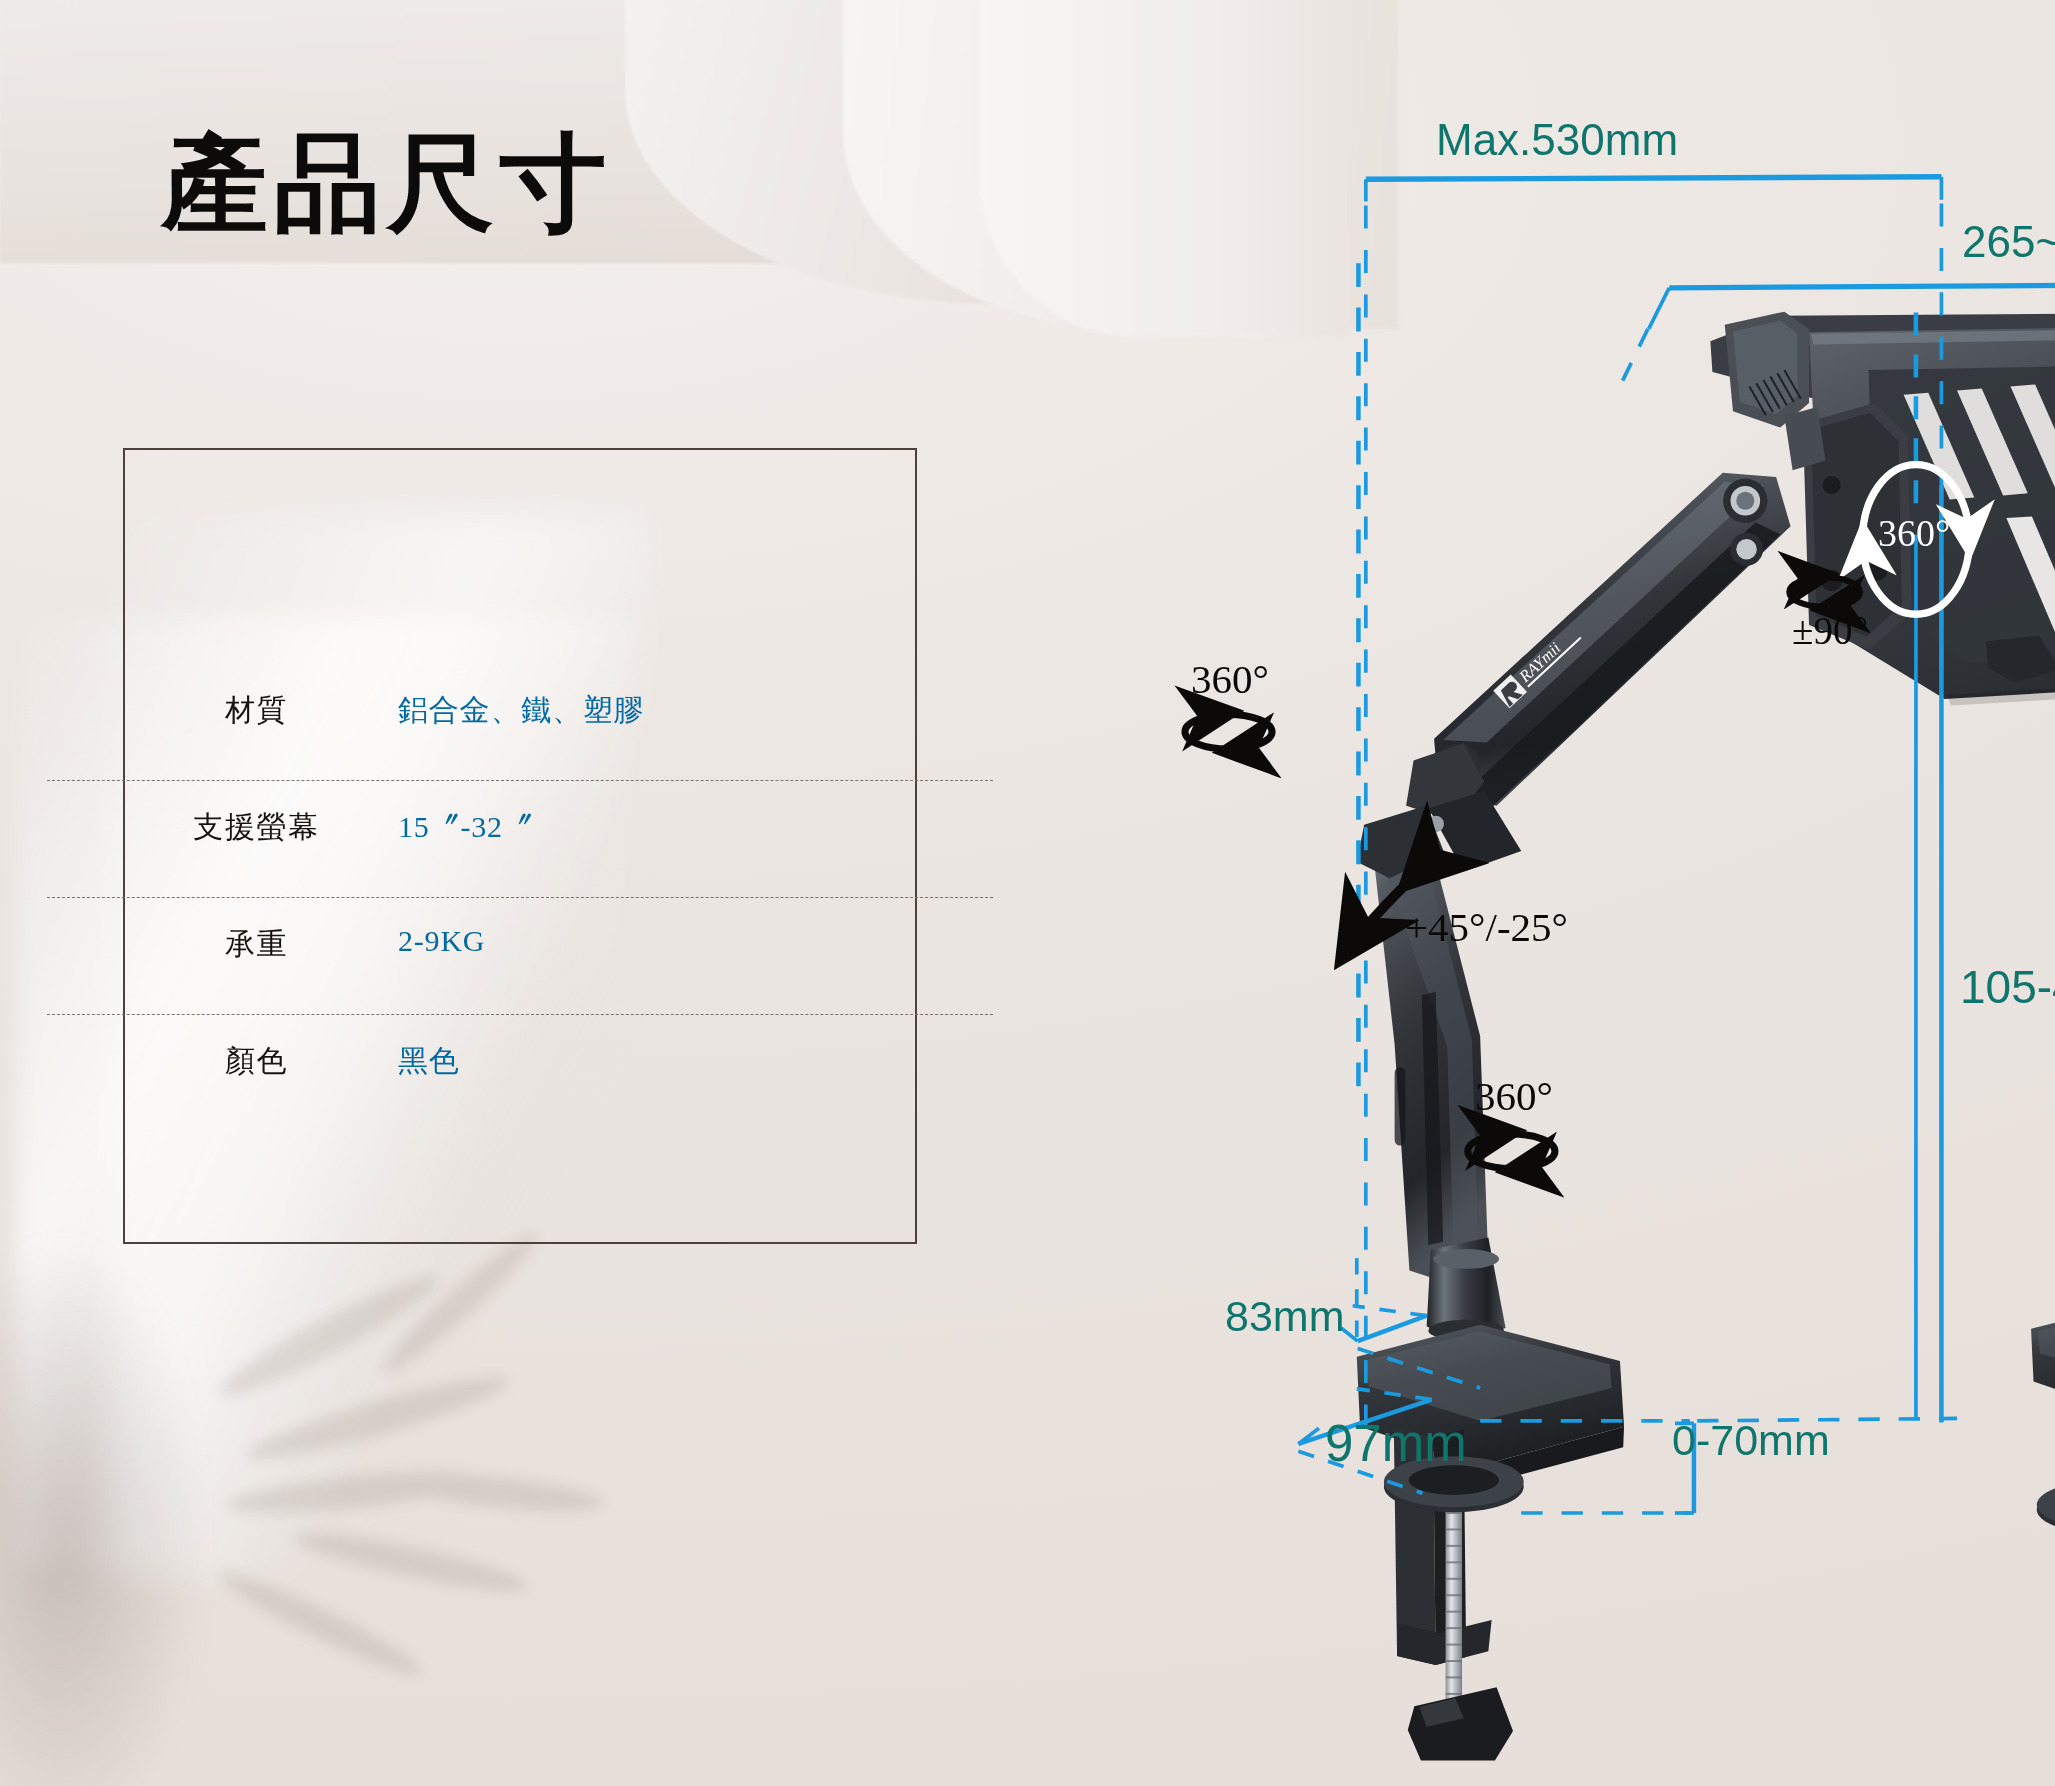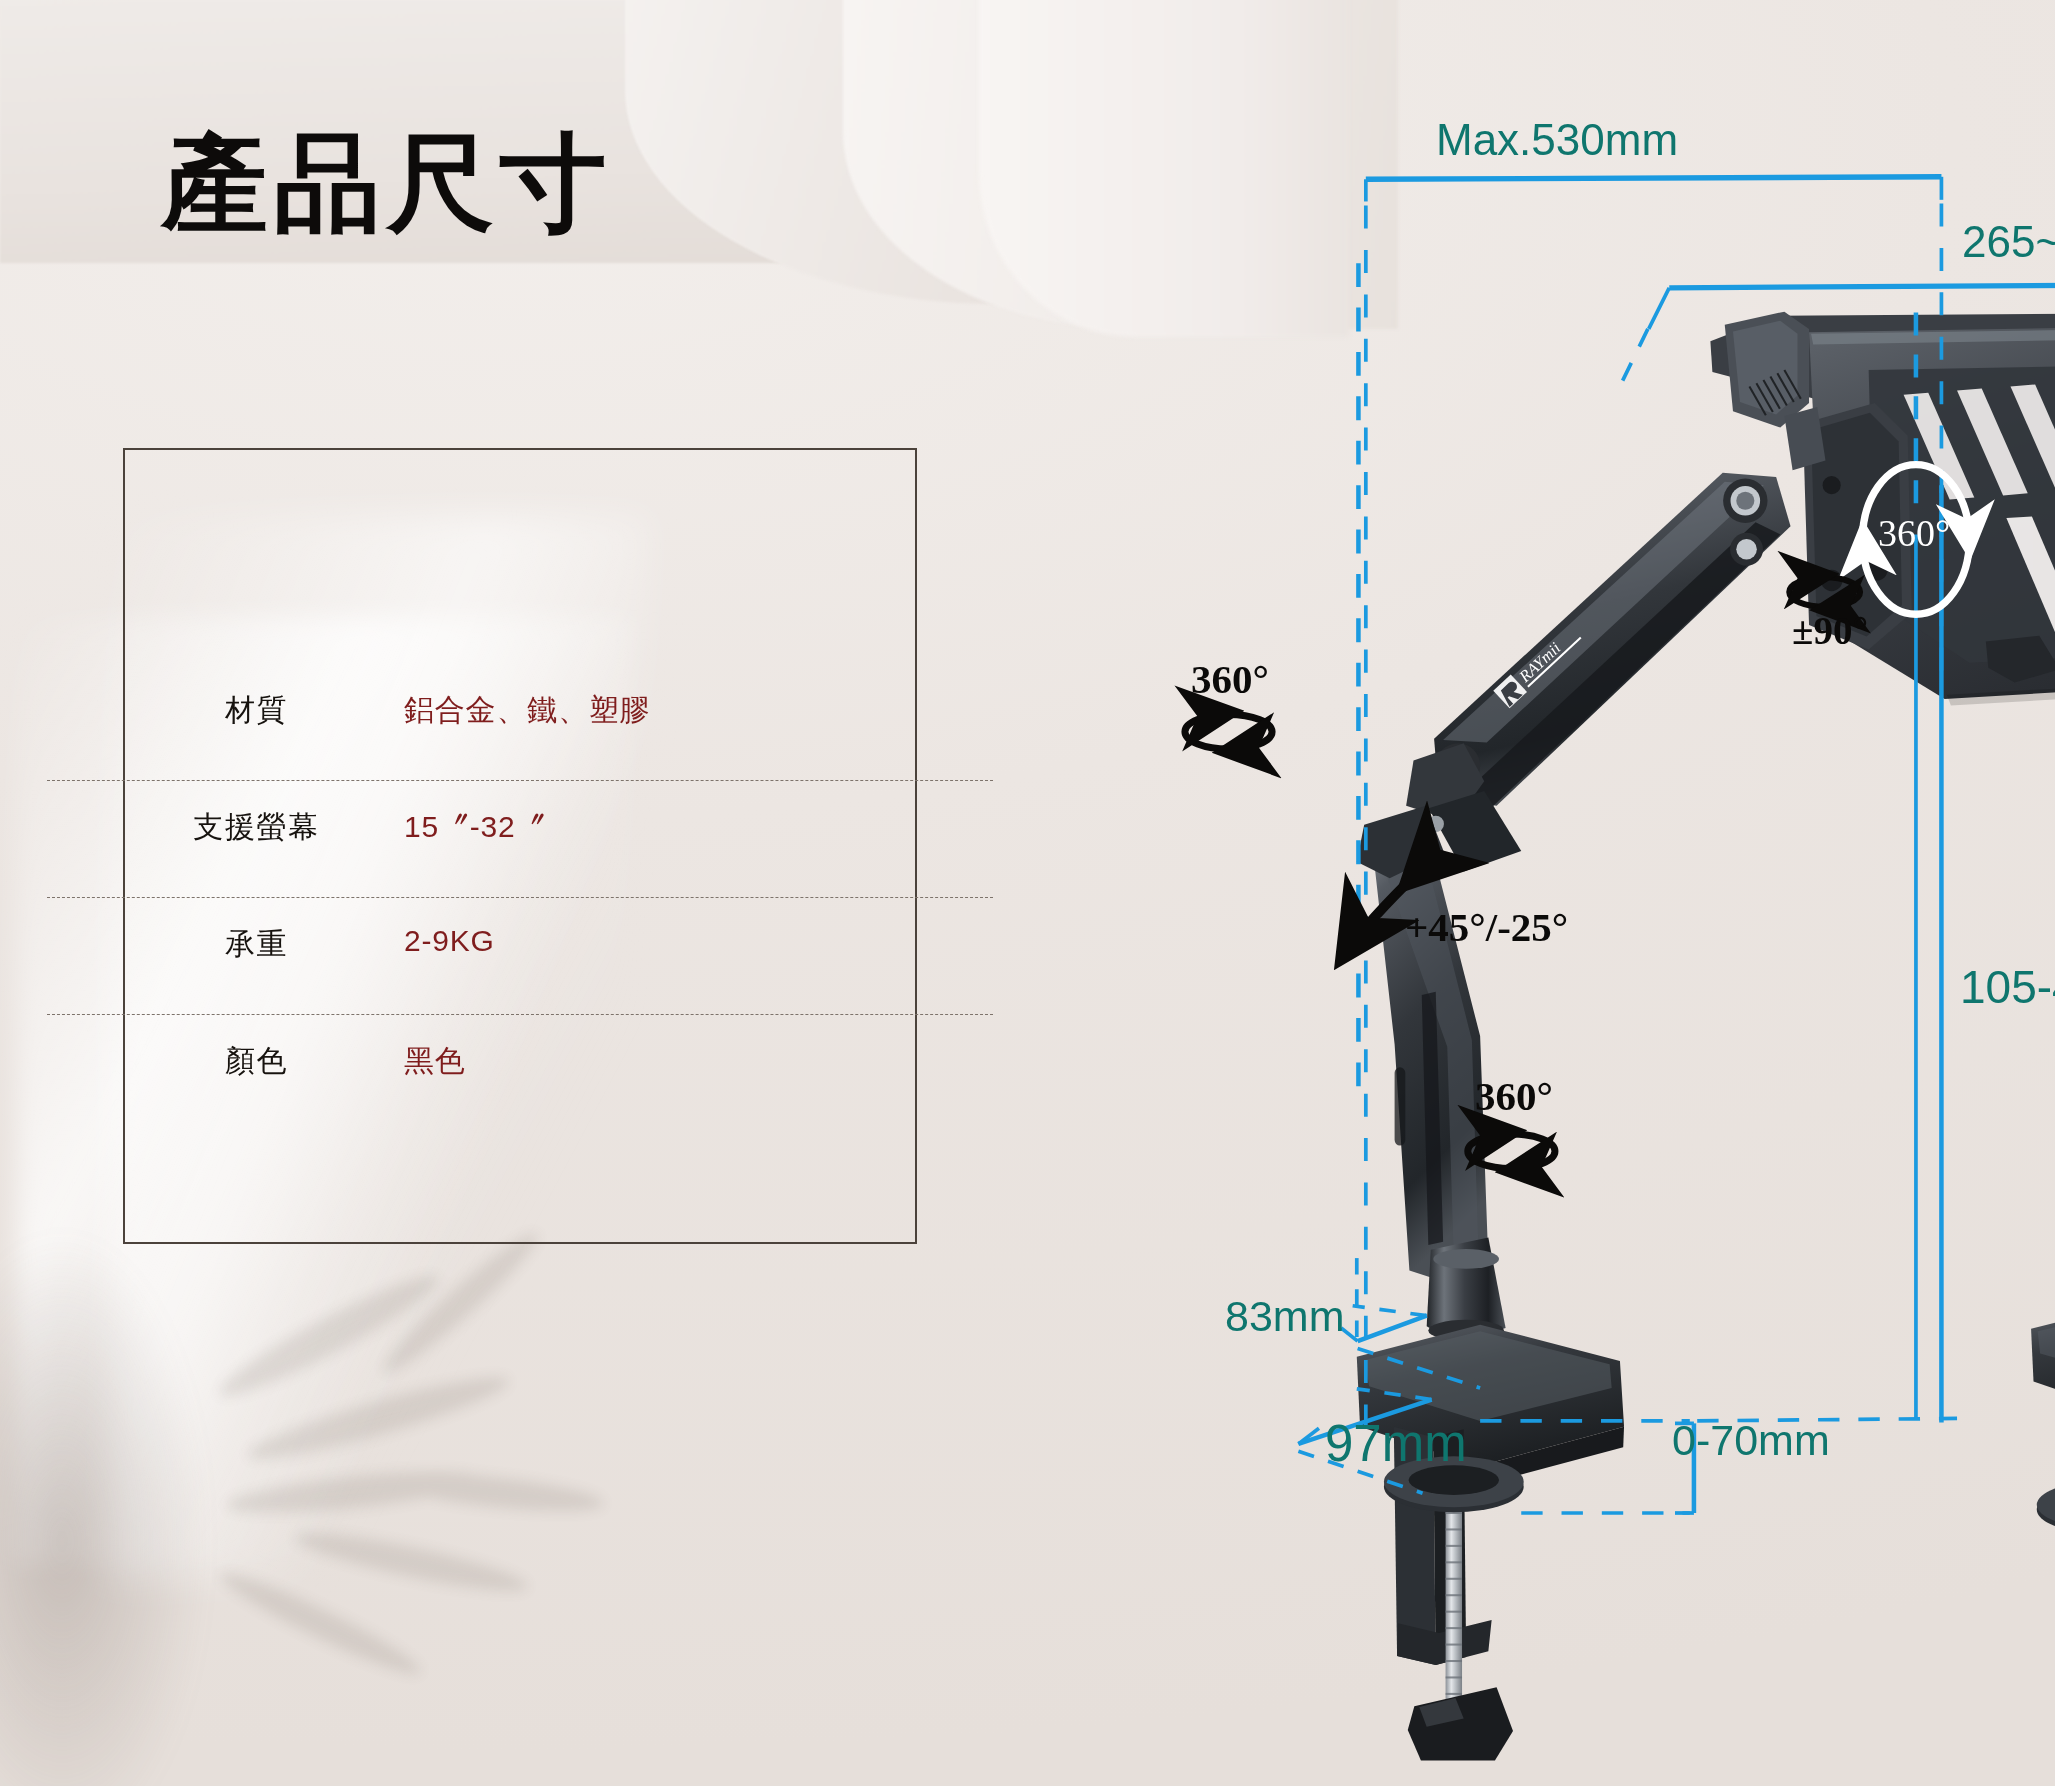--- a/index.html
+++ b/index.html
@@ -79,37 +79,36 @@
   }
   .spec-rows{position:absolute;left:0;top:214px;width:100%;}
   .spec-row{position:relative;height:117px;}
   .spec-row .lbl{
     position:absolute;left:0;width:263px;text-align:center;top:26px;
     font-size:30px;color:#17130f;font-weight:400;letter-spacing:1.6px;
     font-family:"DejaVu Sans","Liberation Sans",sans-serif;
   }
   .spec-row .val{
     position:absolute;left:273px;top:26px;
-    font-size:30px;color:#7f1d1d;font-weight:400;letter-spacing:0.8px;white-space:nowrap;
-    font-family:Liberation Sans, sans-serif;
-    margin-left:6px;
+    font-size:30px;color:#0369a1;font-weight:400;letter-spacing:0.8px;white-space:nowrap;
+    font-family:Liberation Serif, serif;
   }
   .spec-row .divider{
     position:absolute;left:-78px;right:-78px;bottom:0;height:0;
     border-top:1.6px dashed #7d736b;
   }
   .spec-row:last-child .divider{display:none;}
 
   
   .dim{
     position:absolute;color:#0f766e;font-weight:400;white-space:nowrap;
     font-family:"Liberation Sans","DejaVu Sans",sans-serif;
   }
   .ann-black{
-    position:absolute;color:#0b0a09;font-weight:700;white-space:nowrap;
+    position:absolute;color:#0b0a09;font-weight:400;white-space:nowrap;
     font-family:"Liberation Serif","DejaVu Serif",serif;
   }
   .ann-white{
     position:absolute;color:#ffffff;font-weight:400;white-space:nowrap;
     font-family:"Liberation Serif","DejaVu Serif",serif;
   }
   .svg-layer{position:absolute;inset:0;width:2855px;height:1786px;pointer-events:none;}
 </style>
 </head>
 <body>

